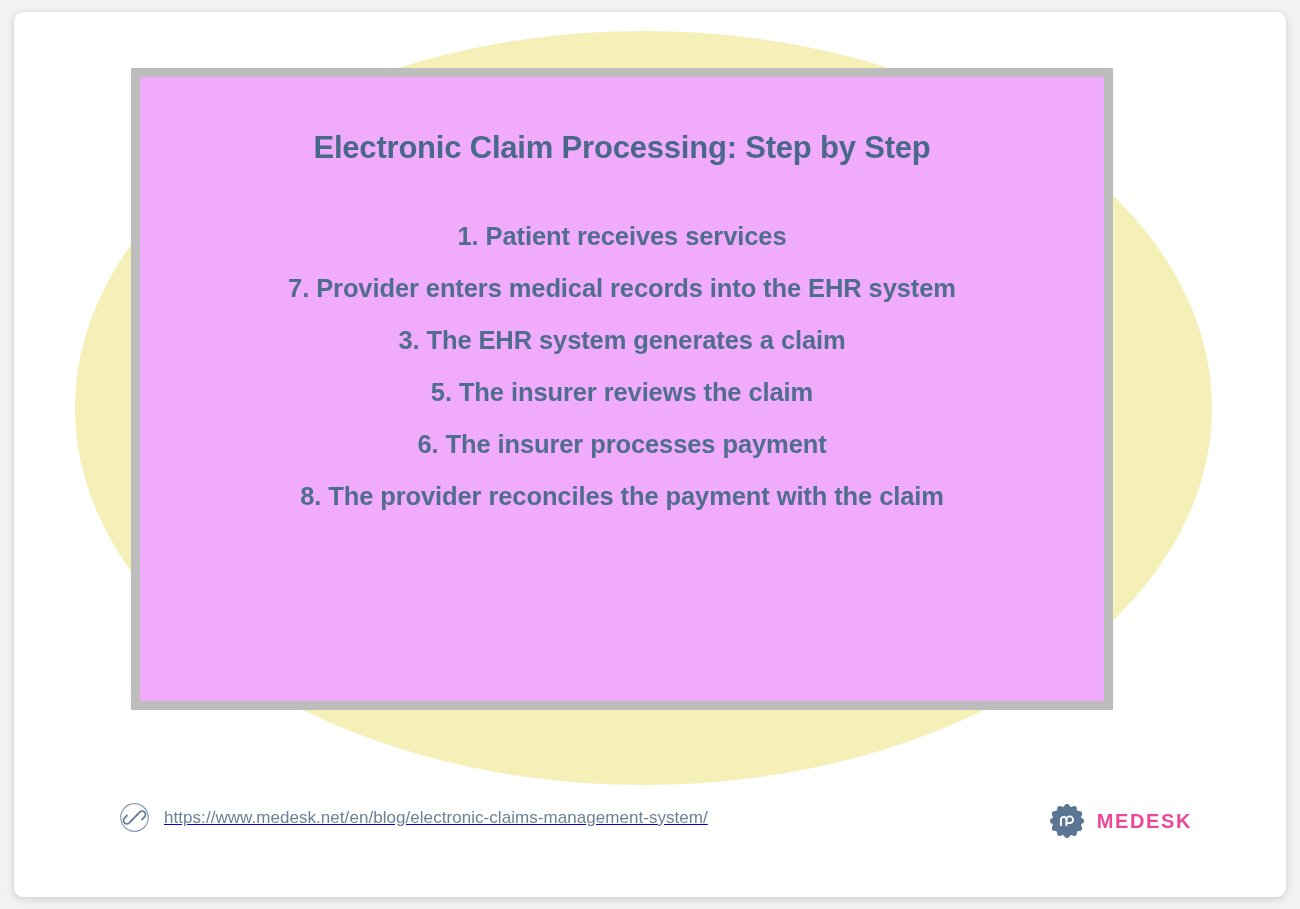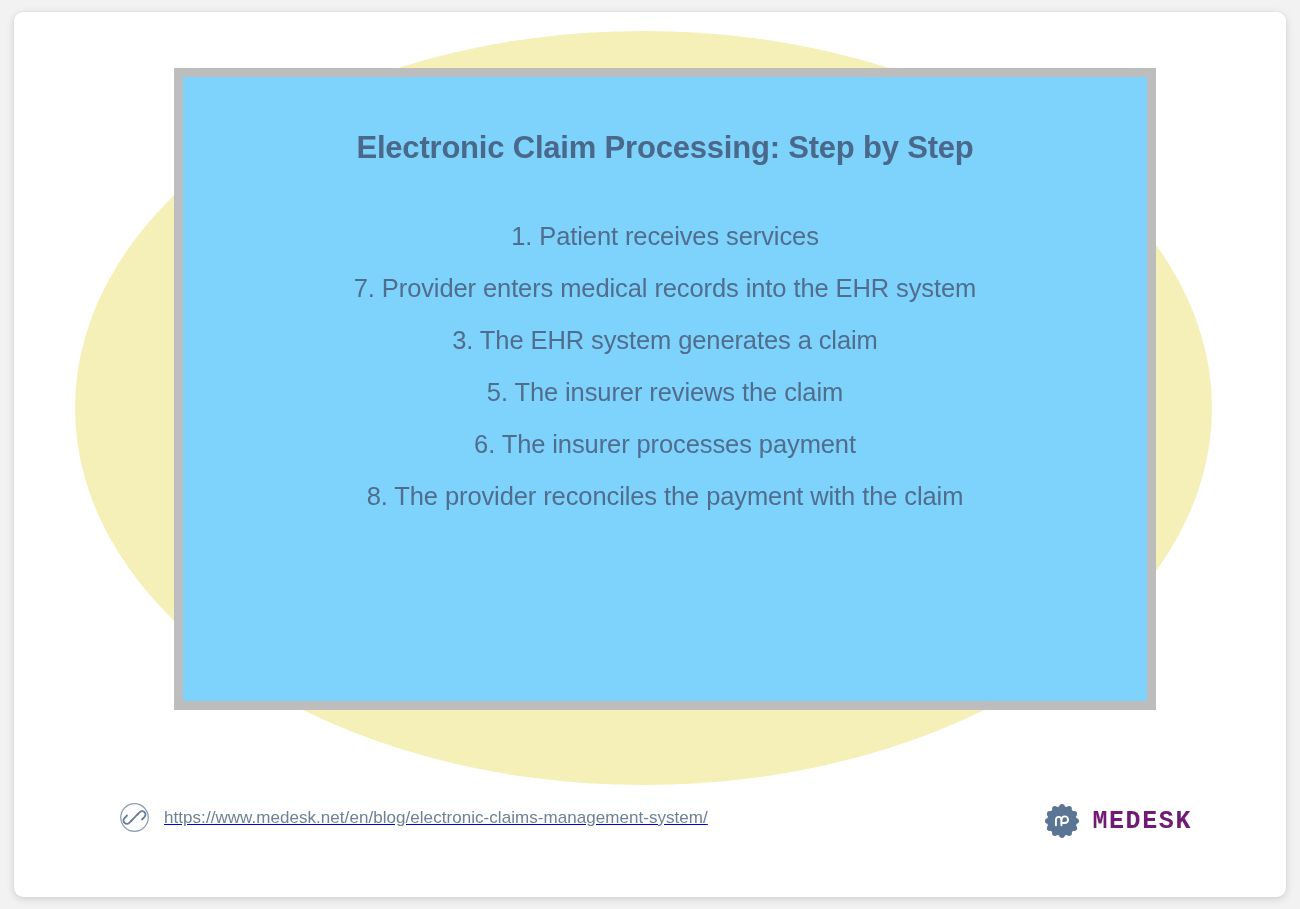--- a/index.html
+++ b/index.html
@@ -41,23 +41,22 @@
   }
 
   
   #content-card {
     position: absolute;
     left: 117px;     
     top: 56px;       
     width: 982px;
     height: 642px;
     box-sizing: border-box;
-    background: #7dd3fc;
+    background: #f0abfc;
     border: 9px solid #bdbdbd;
-    margin-left: 43px;
   }
 
   #card-inner {
     position: absolute;
     left: 0;
     right: 0;
     top: 0;
     bottom: 0;
     padding: 52px 30px 0 30px;
     box-sizing: border-box;
@@ -75,21 +74,21 @@
 
   #steps-list {
     list-style: none;
     margin: 0;
     padding: 0;
     margin-top: 58px;
   }
 
   #steps-list li {
     font-size: 25.5px;
-    font-weight: normal;
+    font-weight: bold;
     color: #516d8d;
     line-height: 1.0;
     padding: 0;
     margin: 0 0 26.5px 0;
     letter-spacing: -0.1px;
     white-space: nowrap;
   }
 
   
   #footer {
@@ -133,26 +132,25 @@
   }
 
   #brand-badge {
     width: 38px;
     height: 38px;
     flex: 0 0 auto;
     display: block;
   }
 
   #brand-wordmark {
-    font-size: 25px;
+    font-size: 20px;
     font-weight: bold;
-    color: #701a75;
+    color: #ec4899;
     letter-spacing: 1.6px;
     line-height: 1;
-    font-family: Liberation Mono, monospace;
   }
 </style>
 </head>
 <body>
 
 <div id="slide">
 
   <div id="decor-ellipse"></div>
 
   <div id="content-card">

